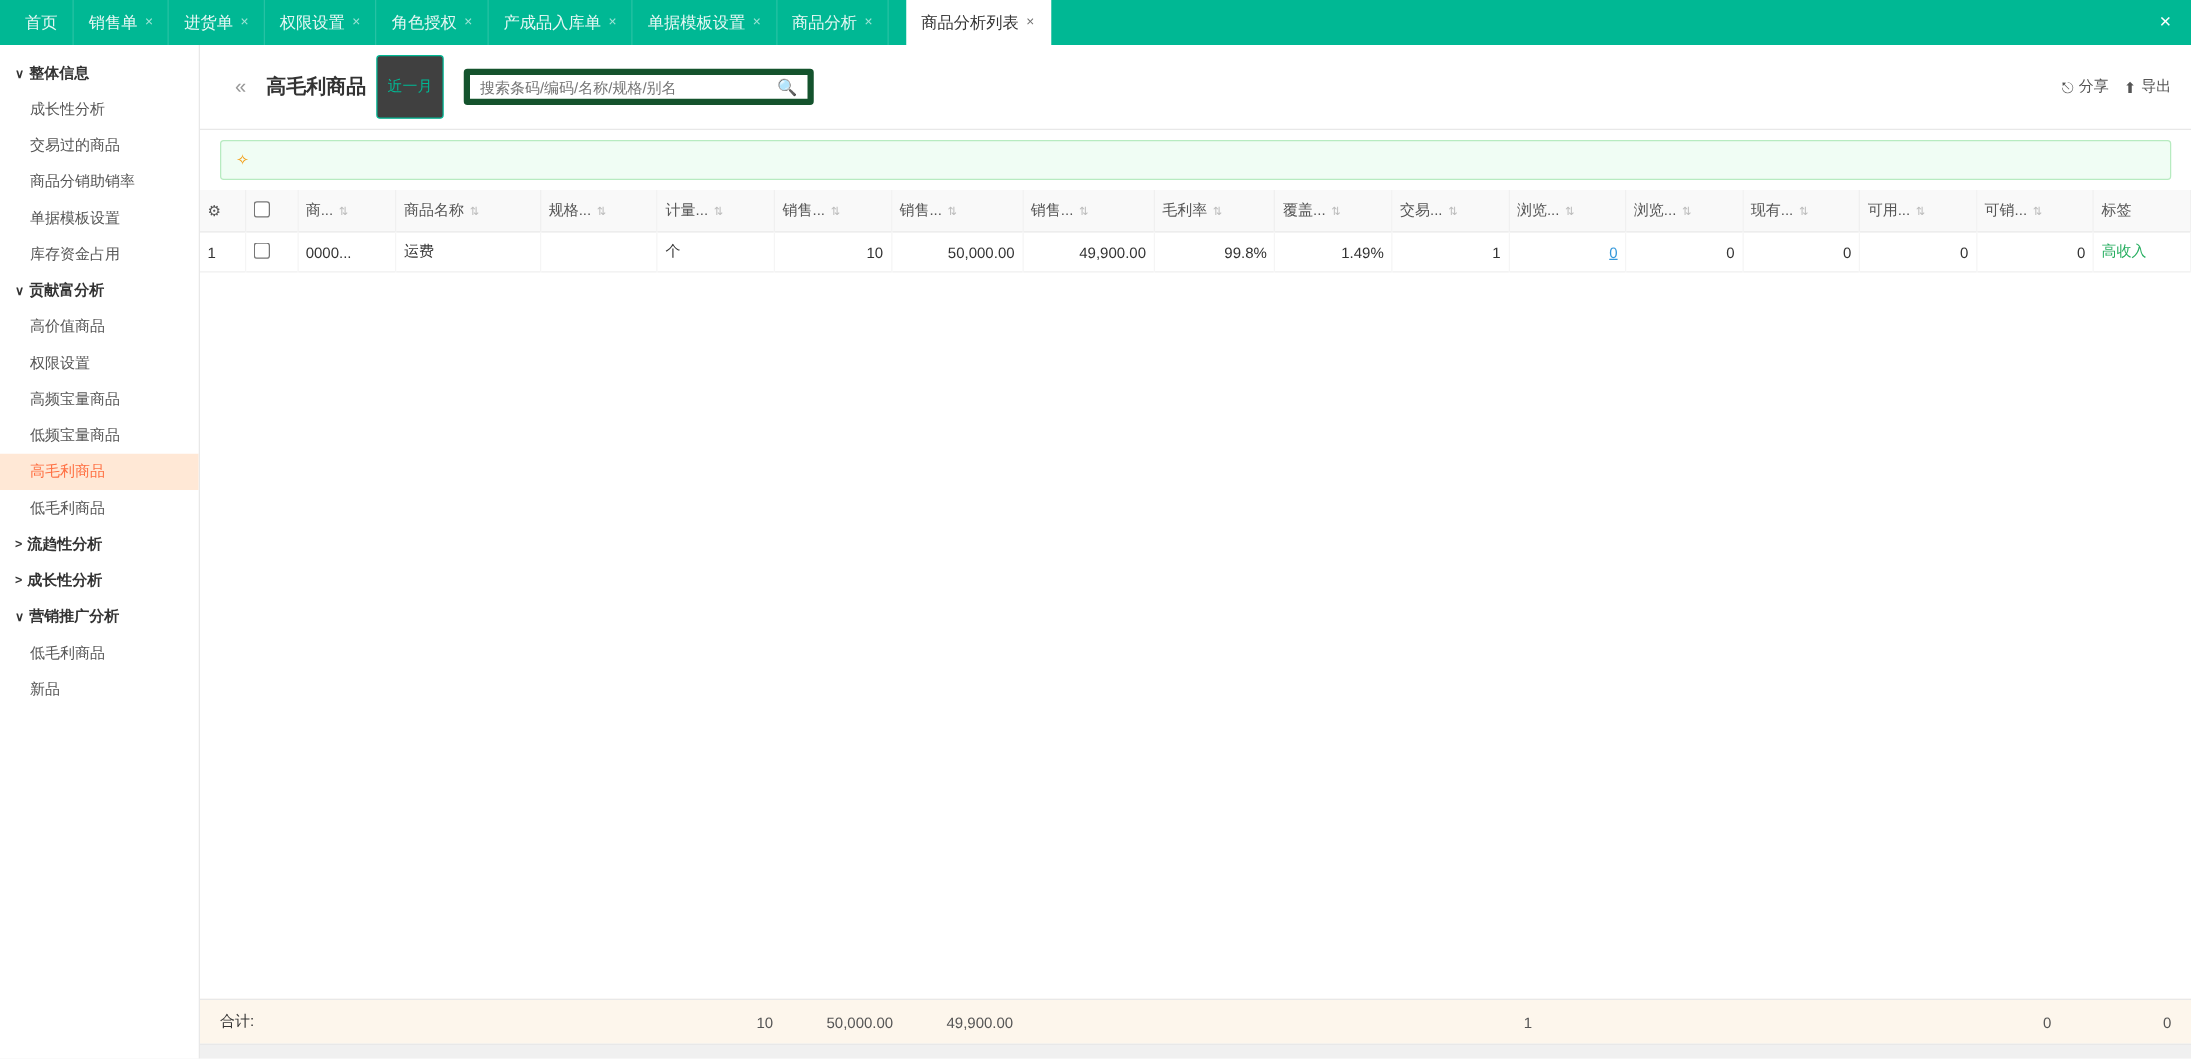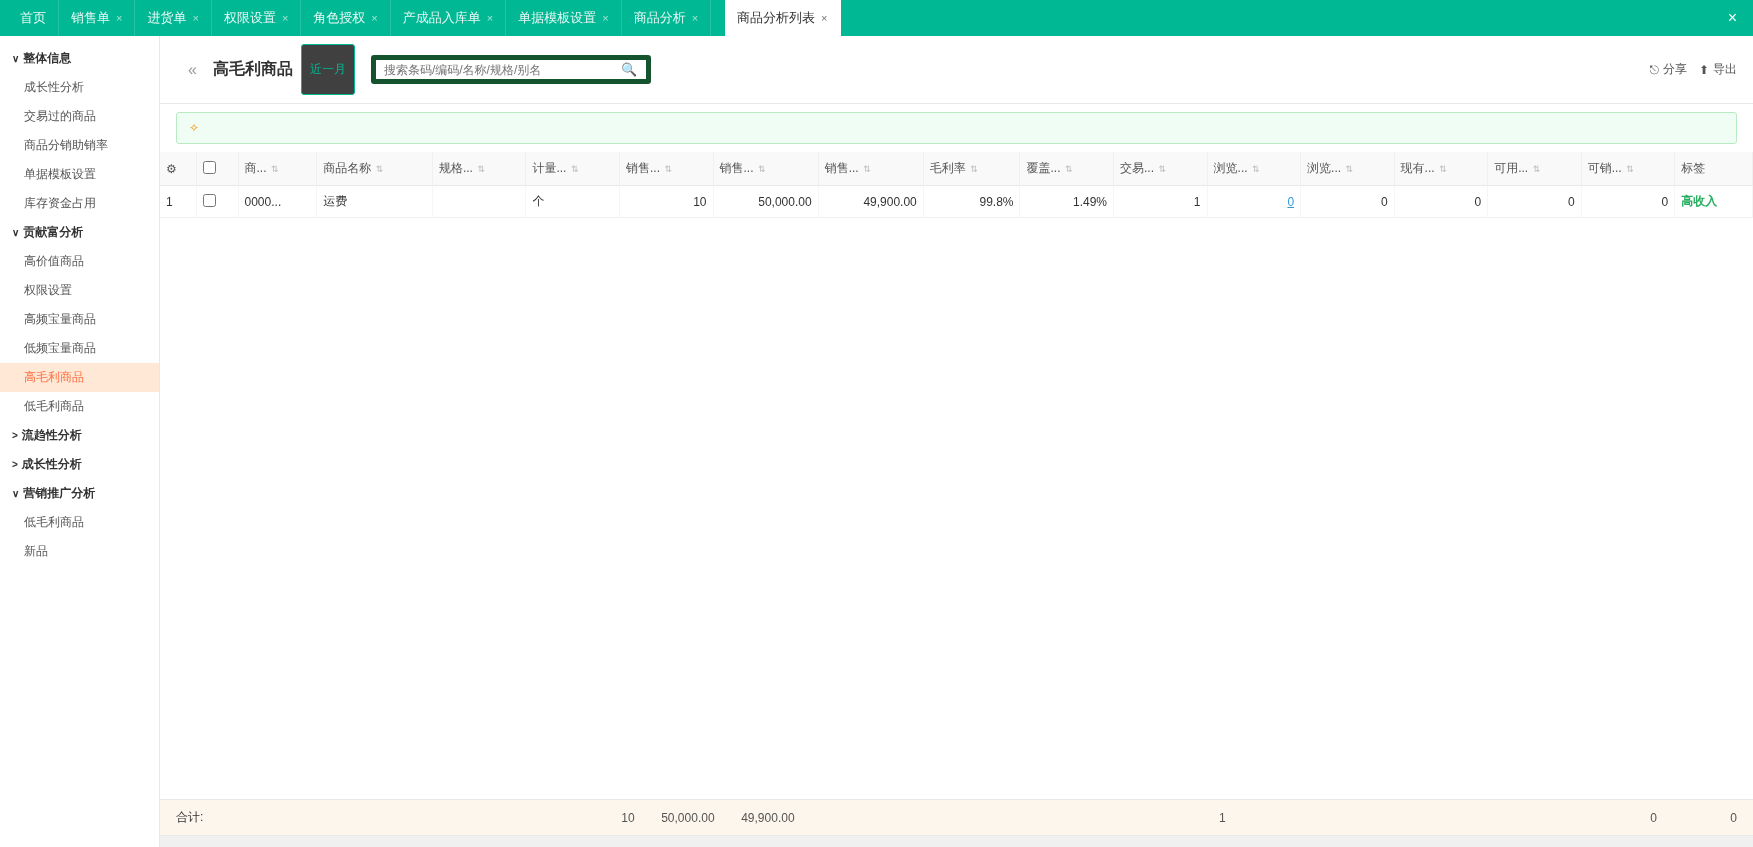--- a/index.html
+++ b/index.html
@@ -192,34 +192,35 @@
     }
     table tbody tr {
       border-bottom: 1px solid #f0f0f0;
     }
     table tbody td {
       padding: 7px 6px;
       color: #333;
       white-space: nowrap;
       border-right: 1px solid #f5f5f5;
     }
-    .tag-high { color: #27ae60; font-weight: bold; }
+    .tag-high { color: #27ae60; font-weight: normal; }
     .num-col { text-align: right; }
     .link-val { color: #3498db; text-decoration: underline; cursor: pointer; }
 
     
     .table-footer {
       background: #fdf6ec;
       border-top: 1px solid #e8e8e8;
       padding: 8px 16px;
       display: flex;
       align-items: center;
       flex-shrink: 0;
       font-size: 12px;
       color: #555;
+      gap: 16px;
       height: 36px;
     }
     .footer-label { color: #333; }
     .footer-val { min-width: 80px; text-align: right; }
 
     
     .scroll-bar-wrapper {
       height: 12px;
       background: #f0f0f0;
       flex-shrink: 0;

